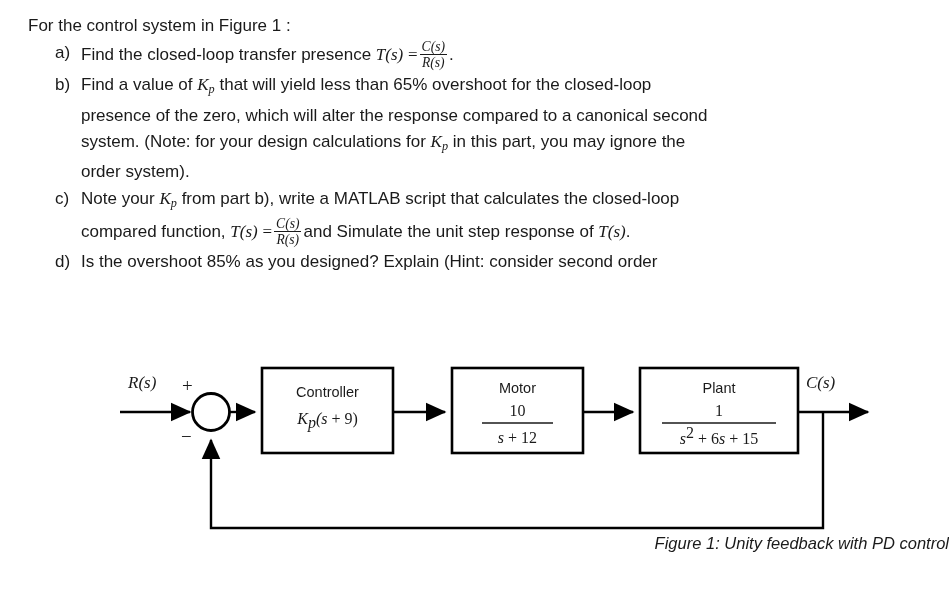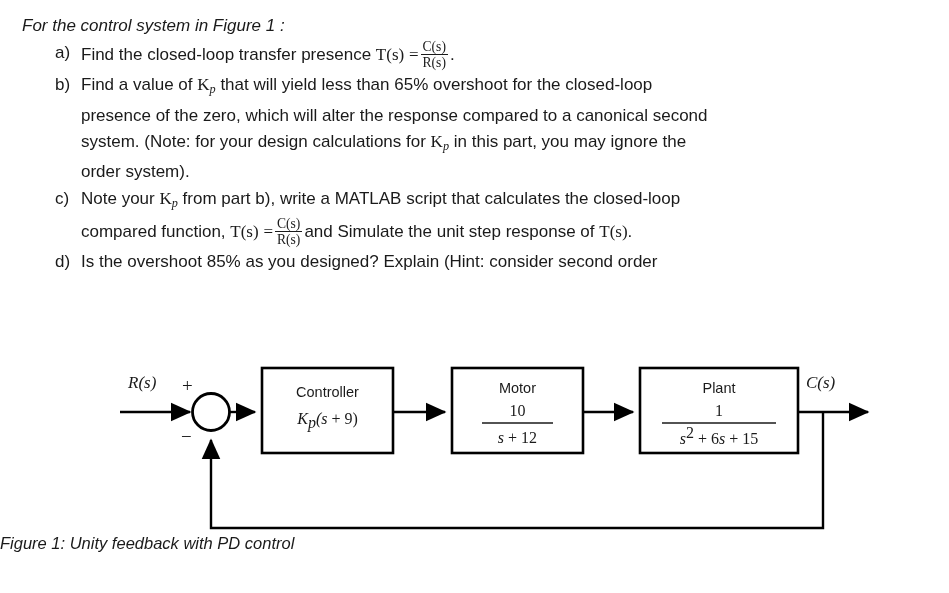--- a/index.html
+++ b/index.html
@@ -9,33 +9,33 @@
   }
   .page{position:absolute;inset:0;}
 
   
   .cut-line{
     position:absolute;left:22px;top:-16px;width:905px;height:20px;
     font-size:17px;font-weight:bold;letter-spacing:.2px;color:#111;
     overflow:hidden;white-space:nowrap;
   }
   .intro{
-    position:absolute;left:22px;top:14px;font-size:17px;line-height:24px;font-style:italic;
+    position:absolute;left:28px;top:14px;font-size:17px;line-height:24px;
   }
   .list{
     position:absolute;left:55px;top:40px;width:880px;
     font-size:17px;line-height:26px;
   }
   .li{display:flex;align-items:flex-start;margin-bottom:1px;}
   .marker{width:26px;flex:0 0 26px;}
   .body{flex:1;}
   .li p{margin:0;}
 
   
-  .mi{font-family:"Liberation Serif", serif;}
+  .mi{font-family:"Liberation Serif", serif;font-style:italic;}
   .mn{font-family:"Liberation Serif", serif;font-style:normal;}
   .sub{font-size:.72em;vertical-align:-0.28em;font-family:"Liberation Serif",serif;font-style:italic;}
 
   .frac{
     display:inline-flex;flex-direction:column;align-items:center;
     vertical-align:middle;margin:0 2px;font-size:.8em;line-height:1.12;
     position:relative;top:-1px;
   }
   .frac .num{padding:0 2px;}
   .frac .den{padding:0 2px;border-top:1px solid #1a1a1a;}
@@ -44,21 +44,21 @@
   .diagram{position:absolute;left:0;top:348px;width:949px;height:210px;}
   .diagram svg{display:block;}
 
   .blk-title{font-family:"Liberation Sans",sans-serif;font-size:14.5px;}
   .blk-math{font-family:"Liberation Serif",serif;font-style:italic;font-size:16px;}
   .blk-num{font-family:"Liberation Serif",serif;font-style:normal;font-size:16px;}
   .sig-label{font-family:"Liberation Serif",serif;font-style:italic;font-size:17px;}
   .sign{font-family:"Liberation Serif",serif;font-size:19px;}
 
   .caption{
-    position:absolute;left:0;top:534px;width:949px;text-align:left;
+    position:absolute;left:0;top:534px;width:949px;text-align:right;
     font-size:16.5px;font-style:italic;color:#1a1a1a;
   }
 </style>
 </head>
 <body>
 
 <div class="page">
 
   <div class="cut-line"></div>
 

